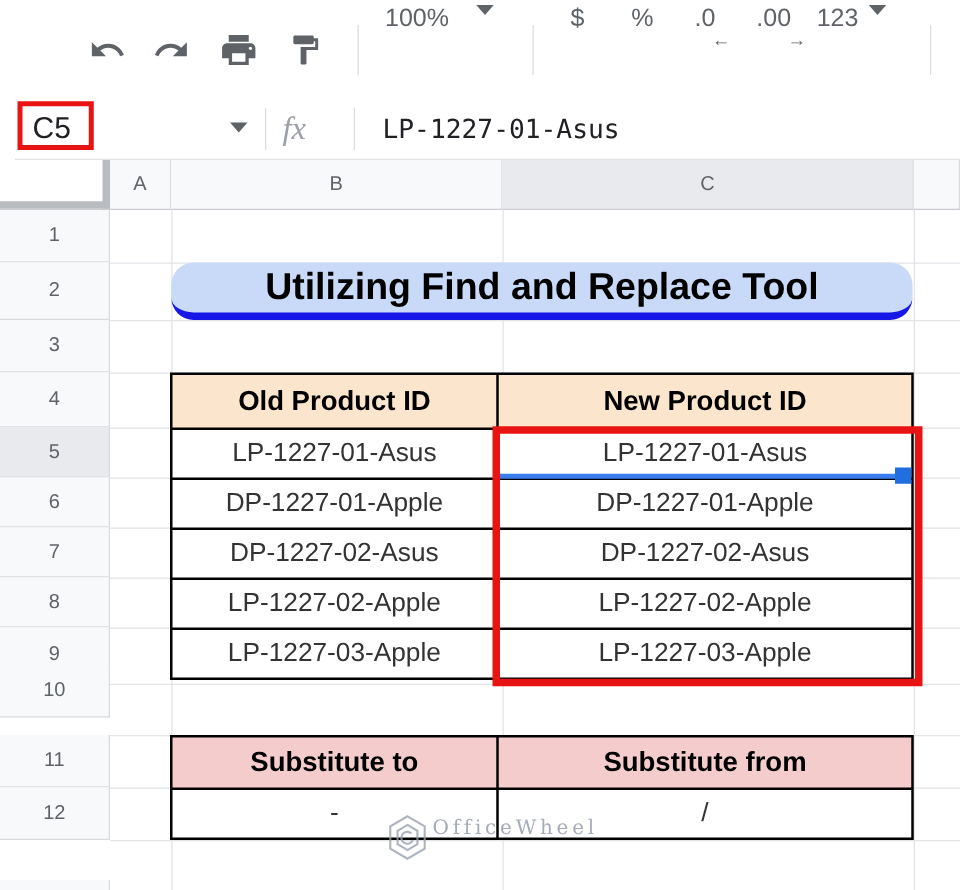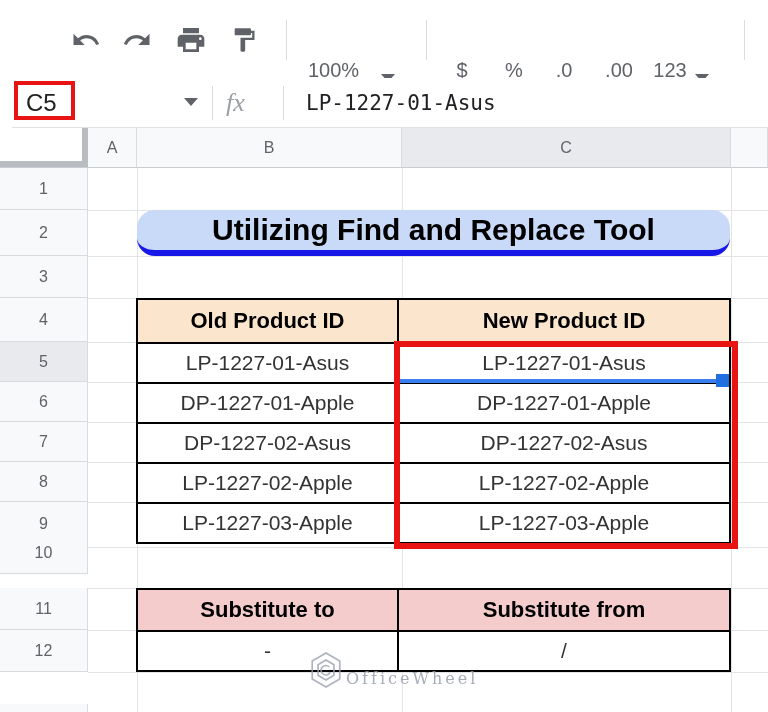--- a/index.html
+++ b/index.html
@@ -5,21 +5,21 @@
   * { box-sizing: border-box; margin: 0; padding: 0; }
   html,body { width: 768px; height: 712px; overflow: hidden; background: #fff;
               font-family: "Liberation Sans", sans-serif; }
 
   
   #toolbar { position: absolute; top:0; left:0; width:768px; height:78px; background:#fff; }
   .tbtn { position:absolute; top:21px; width:38px; height:38px; display:flex;
           align-items:center; justify-content:center; border-radius:50%; cursor:pointer; }
   .tbtn svg { fill:#5f6368; }
   .tsep { position:absolute; top:20px; width:1px; height:40px; background:#dadce0; }
-  .tlabel { position:absolute; top:4px; height:78px; display:flex; align-items:flex-end;
+  .tlabel { position:absolute; top:4px; height:78px; display:flex; align-items:flex-start;
             justify-content:center; color:#5f6368; font-size:20px; cursor:pointer; }
   .caret { width:0; height:0; border-left:7px solid transparent;
            border-right:7px solid transparent; border-top:8px solid #5f6368; }
   .decwrap { position:relative; }
   .decarrow { position:absolute; right:-12px; bottom:-14px; font-size:15px; color:#5f6368; }
 
   
   #formulabar { position:absolute; top:78px; left:0; width:768px; height:50px;
                 background:#fff; border-bottom:1px solid #dfe1e4;margin-left:12px; }
   #namebox-text { position:absolute; left:14px; top:0; height:49px; display:flex;
@@ -65,21 +65,21 @@
   .peach { background:#fce5cd; }
   .pink  { background:#f4cccc; }
 
   #sel-bottom { position:absolute; left:400px; top:251px; width:316px; height:4px;
                 background:#3b7ef0; pointer-events:none; }
   #fill-handle { position:absolute; left:716px; top:246px; width:13px; height:13px;
                  background:#1f6fe0; cursor:crosshair; }
   #redbox-range { position:absolute; left:394px; top:213px; width:344px; height:208px;
                   border:6px solid #e81313; pointer-events:none; }
 
-  #watermark { position:absolute; left:310px; top:524px; display:flex; align-items:flex-end;
+  #watermark { position:absolute; left:310px; top:524px; display:flex; align-items:flex-start;
                opacity:.8; pointer-events:none; }
   #watermark svg { stroke:#9aa2ae; fill:none; stroke-width:1.6; }
   #watermark-text { font-family:"DejaVu Serif", serif; font-size:16px; letter-spacing:3px;
                     color:#8f98a6; margin-left:4px; }
 </style>
 </head>
 <body>
 
 <div id="toolbar">
   <div class="tbtn" style="left:67px">

